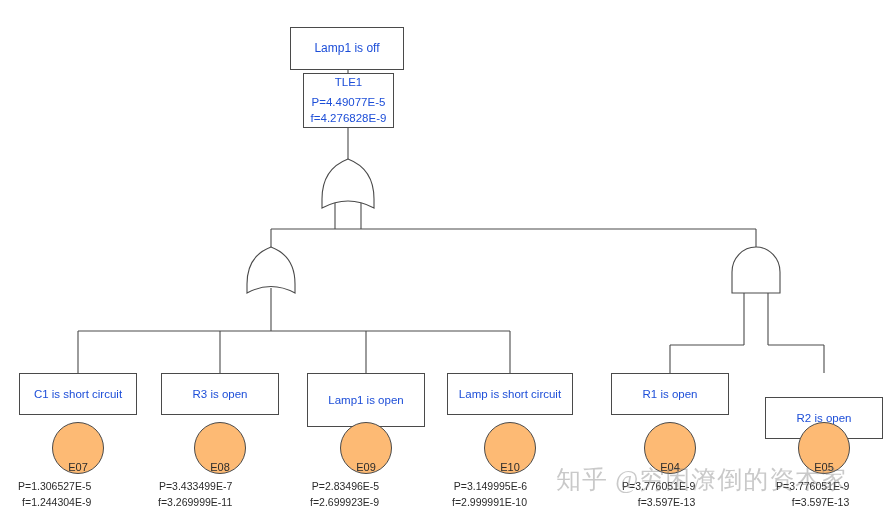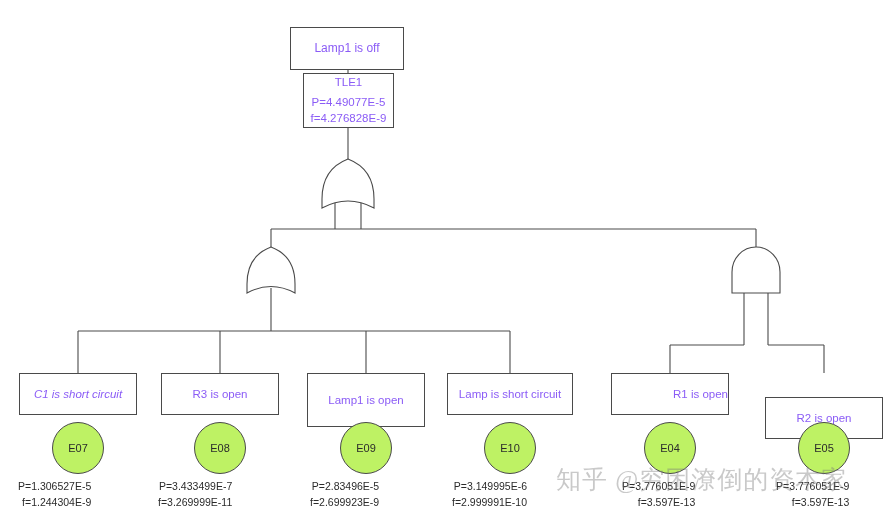--- a/index.html
+++ b/index.html
@@ -25,35 +25,35 @@
   .node-box {
     position: absolute;
     box-sizing: border-box;
     border: 1px solid #4a4a4a;
     background: #ffffff;
     display: flex;
     flex-direction: column;
     align-items: center;
     justify-content: center;
     font-size: 11.5px;
-    color: #8b5cf6;
+    color: #1d4ed8;
     line-height: 1.45;
     text-align: center;
   }
   .node-box.top-event { font-size: 12px; }
   .gate-label-line { display: block; white-space: nowrap; }
   .gate-label-line.id-line { margin-bottom: 3px; text-align: center; }
   .circle-node {
     position: absolute;
     box-sizing: border-box;
     border: 1px solid #4a4a4a;
     border-radius: 50%;
-    background: #bef264;
+    background: #fdba74;
     display: flex;
-    align-items: center;
+    align-items: flex-end;
     justify-content: center;
     font-size: 11px;
     color: #2b2b2b;
   }
   .stats-block {
     position: absolute;
     font-size: 10.5px;
     color: #2b2b2b;
     line-height: 1.5;
     white-space: nowrap;
@@ -115,33 +115,33 @@
 <div class="node-box top-event" style="left:290px; top:27px; width:114px; height:43px;">
   <span>Lamp1 is off</span>
 </div>
 
 <div class="node-box" style="left:303px; top:73px; width:91px; height:55px;">
   <span class="gate-label-line id-line">TLE1</span>
   <span class="gate-label-line">P=4.49077E-5</span>
   <span class="gate-label-line">f=4.276828E-9</span>
 </div>
 
-<div class="node-box" style="left:19px; top:373px; width:118px; height:42px;font-style:italic;">
+<div class="node-box" style="left:19px; top:373px; width:118px; height:42px;">
   <span>C1 is short circuit</span>
 </div>
 <div class="node-box" style="left:161px; top:373px; width:118px; height:42px;">
   <span>R3 is open</span>
 </div>
 <div class="node-box" style="left:307px; top:373px; width:118px; height:54px;text-align:center;">
   <span>Lamp1 is open</span>
 </div>
 <div class="node-box" style="left:447px; top:373px; width:126px; height:42px;">
   <span>Lamp is short circuit</span>
 </div>
-<div class="node-box" style="left:611px; top:373px; width:118px; height:42px;align-items:flex-end;">
+<div class="node-box" style="left:611px; top:373px; width:118px; height:42px;">
   <span>R1 is open</span>
 </div>
 <div class="node-box" style="left:765px; top:373px; width:118px; height:42px;margin-top:24px;">
   <span>R2 is open</span>
 </div>
 
 <div class="circle-node" style="left:52px; top:422px; width:52px; height:52px;">
   <span>E07</span>
 </div>
 <div class="circle-node" style="left:194px; top:422px; width:52px; height:52px;">

